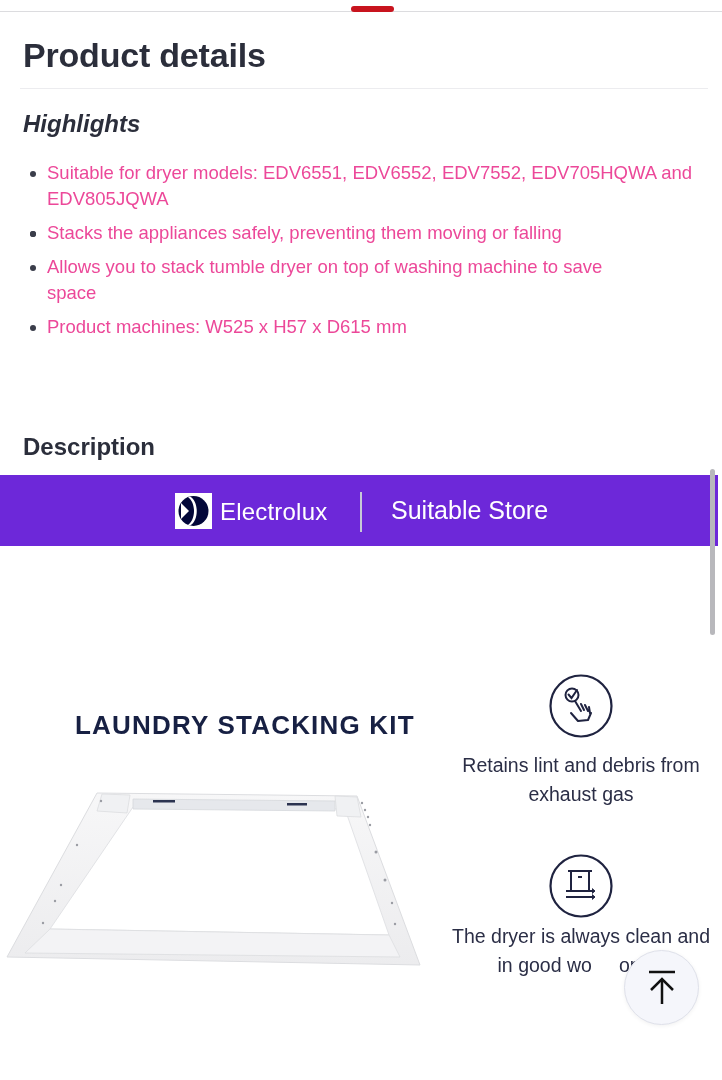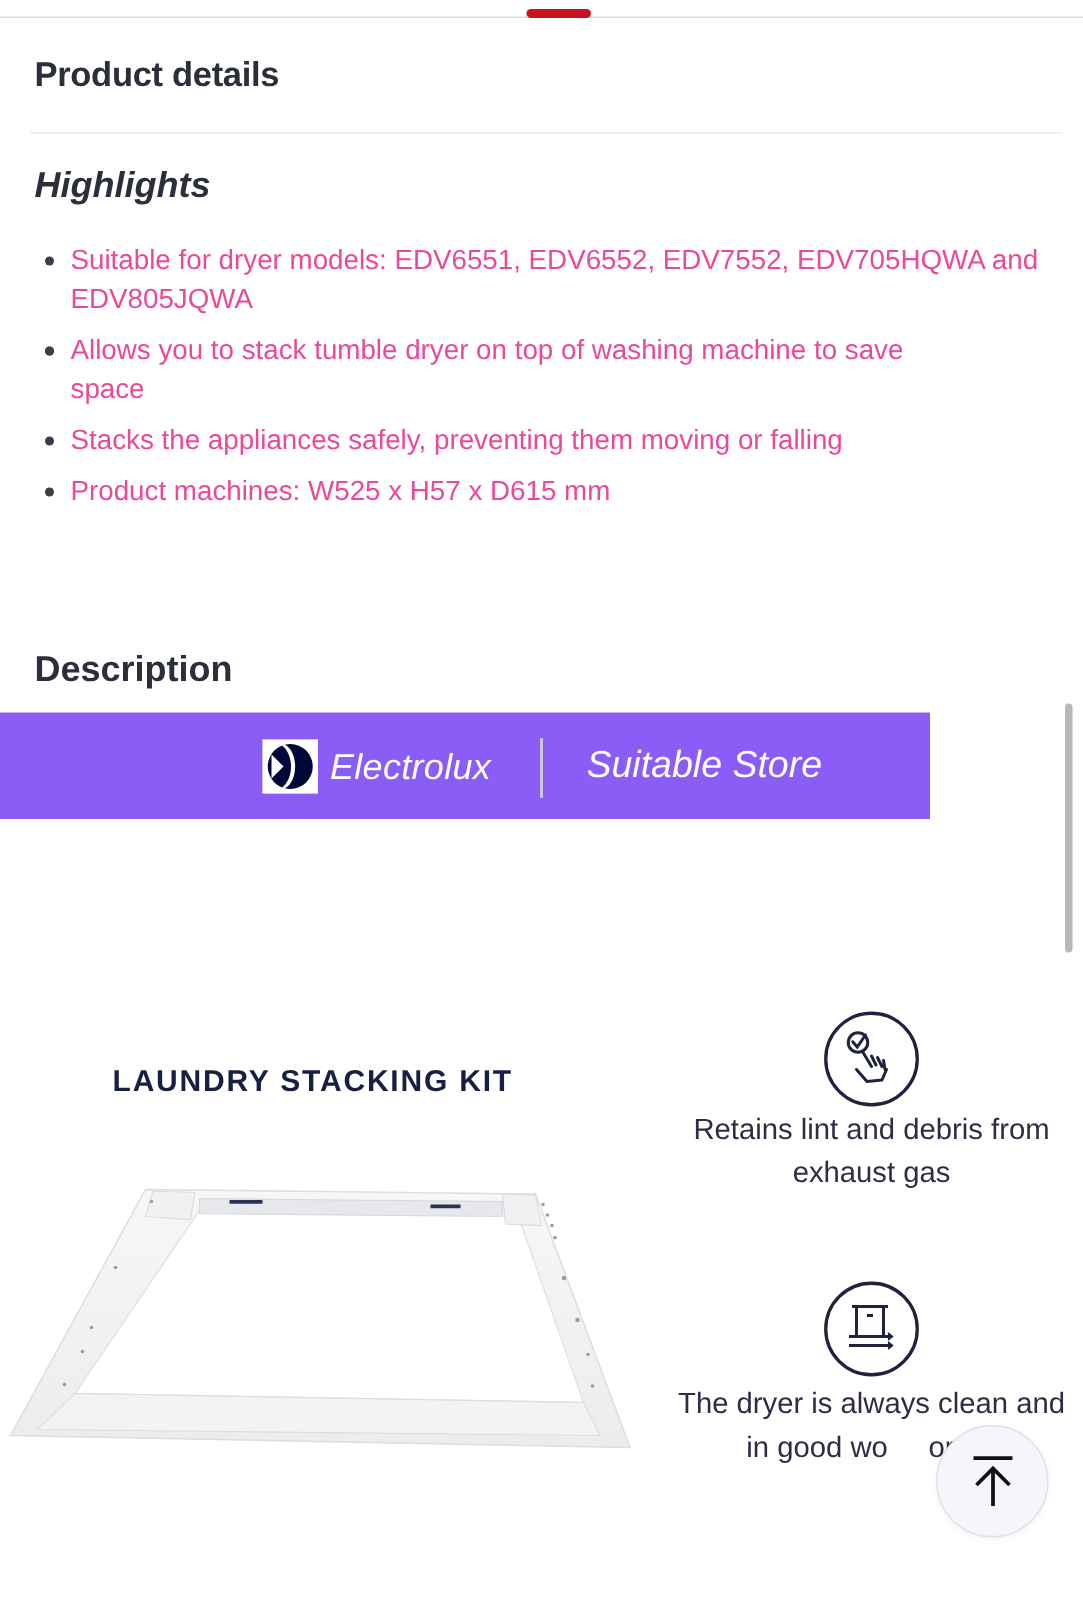--- a/index.html
+++ b/index.html
@@ -2,69 +2,69 @@
 <html><head>
 <meta charset="utf-8">
 <style>
   * { box-sizing: border-box; margin: 0; padding: 0; }
   html, body { width: 722px; height: 1080px; background: #ffffff; overflow: hidden; }
   body { font-family: "Liberation Sans", "DejaVu Sans", sans-serif; color: #2b2e3b; position: relative; }
 
   .top-rule { position: absolute; left: 0; top: 11px; width: 722px; height: 1px; background: #dcdcdf; }
   .tab-indicator { position: absolute; left: 351px; top: 6px; width: 43px; height: 6px; border-radius: 3px; }
 
-  .page-title { position: absolute; left: 23px; top: 36px; font-size: 23px; font-weight: bold; color: #2b2e3b; letter-spacing: -0.2px; }
+  .page-title { position: absolute; left: 23px; top: 36px; font-size: 34px; font-weight: bold; color: #2b2e3b; letter-spacing: -0.2px; }
   .title-rule { position: absolute; left: 20px; top: 88px; width: 688px; height: 1px; background: #ececef; }
 
   .section-heading { position: absolute; left: 23px; font-size: 24px; color: #2b2e3b; }
   .highlights-heading { top: 110px; font-style: italic; }
   .description-heading { top: 433px; }
 
   .highlights-list { position: absolute; left: 30px; top: 160px; width: 680px; list-style: none; }
   .highlights-list li { position: relative; padding-left: 17px; font-size: 18.5px; line-height: 26px; color: #ec4899; margin-bottom: 8px; }
   .highlights-list li .bullet { position: absolute; left: 0; top: 11px; width: 6px; height: 6px; border-radius: 50%; background: #3a3d4a; }
 
-  .brand-banner { position: absolute; left: 0; top: 475px; width: 620px; height: 71px; background: #8b5cf6; font-style: italic; }
+  .brand-banner { position: absolute; left: 0; top: 475px; width: 718px; height: 71px; background: #6d28d9; }
   .brand-logo-box { position: absolute; left: 175px; top: 18px; width: 37px; height: 36px; background: #ffffff; }
   .brand-name { position: absolute; left: 220px; top: 23px; font-size: 24px; color: #ffffff; letter-spacing: 0.2px; }
   .brand-divider { position: absolute; left: 360px; top: 17px; width: 1.5px; height: 40px; background: #c7c9d6; }
   .brand-store { position: absolute; left: 391px; top: 21px; font-size: 25px; color: #ffffff; }
 
   .scrollbar { position: absolute; left: 710px; top: 469px; width: 5px; height: 166px; border-radius: 3px; background: #b8b8bc; }
 
-  .product-title { position: absolute; left: 75px; top: 710px; font-size: 20px; font-weight: bold; letter-spacing: 1.2px; color: #172043; }
+  .product-title { position: absolute; left: 75px; top: 710px; font-size: 26px; font-weight: bold; letter-spacing: 1.2px; color: #172043; }
 
   .product-image { position: absolute; left: 5px; top: 785px; width: 420px; height: 185px; }
 
   .feature { position: absolute; width: 260px; text-align: center; }
   .feature-1 { left: 451px; top: 673px; }
   .feature-2 { left: 451px; top: 853px; }
   .feature-icon { display: block; margin: 0 auto; width: 66px; height: 66px; }
   .feature-text { font-size: 19.5px; line-height: 29px; color: #2b2e46; margin-top: 5px; }
-  .feature-1 .feature-text { margin-top: 0; }
+  .feature-1 .feature-text { margin-top: 12px; }
   .feature-2 .feature-text { margin-top: 3px; }
 
   .scroll-top-button { position: absolute; left: 624px; top: 950px; width: 75px; height: 75px; border-radius: 50%; background: #f5f6fb; border: 1px solid #dfe1ea; box-shadow: 0 1px 4px rgba(0,0,0,0.06); display: flex; align-items: center; justify-content: center; cursor: pointer; }
 </style>
 </head>
 <body>
 
 <div class="top-rule"></div>
 <div class="tab-indicator" style="background:#c8141e;"></div>
 
 <h1 class="page-title">Product details</h1>
 <div class="title-rule"></div>
 
 <h2 class="section-heading highlights-heading">Highlights</h2>
 
 <ul class="highlights-list">
   <li><span class="bullet"></span><span>Suitable for dryer models: EDV6551, EDV6552, EDV7552, EDV705HQWA and EDV805JQWA</span></li>
   <li><span class="bullet"></span></li>
+  <li><span class="bullet"></span><span>Stacks the appliances safely, preventing them moving or falling</span></li>
   <li style="padding-right:60px;"><span class="bullet"></span><span>Allows you to stack tumble dryer on top of washing machine to save space</span></li>
-  <li><span class="bullet"></span><span>Stacks the appliances safely, preventing them moving or falling</span></li>
   <li><span class="bullet"></span><span>Product machines: W525 x H57 x D615 mm</span></li>
 </ul>
 
 <h2 class="section-heading description-heading">Description</h2>
 
 <div class="brand-banner">
   <div class="brand-logo-box">
     <svg width="37" height="36" viewBox="0 0 37 36">
       <rect x="0" y="0" width="37" height="36" fill="#ffffff"></rect>
       <circle cx="18.5" cy="18" r="15" fill="#020739"></circle>

